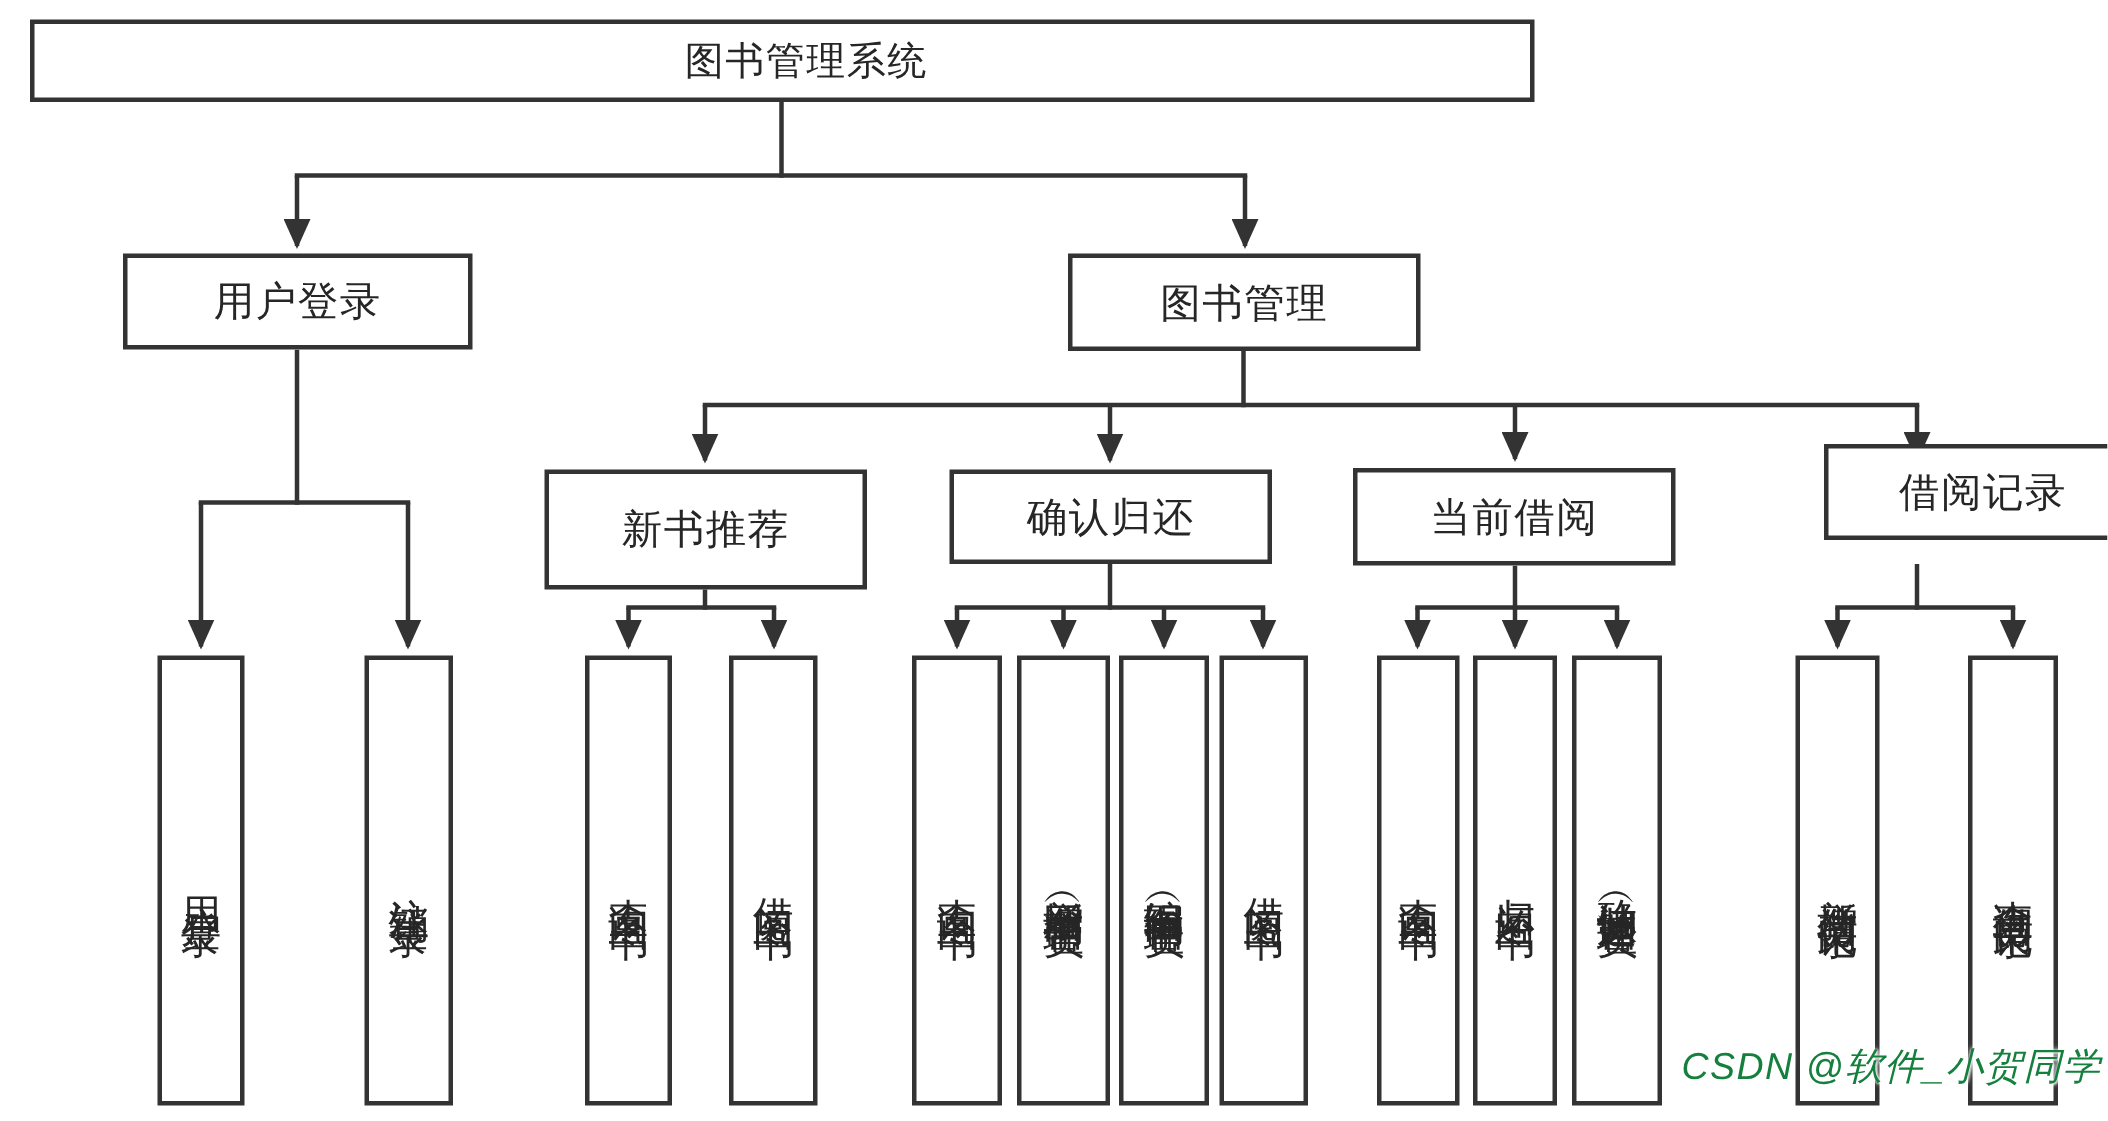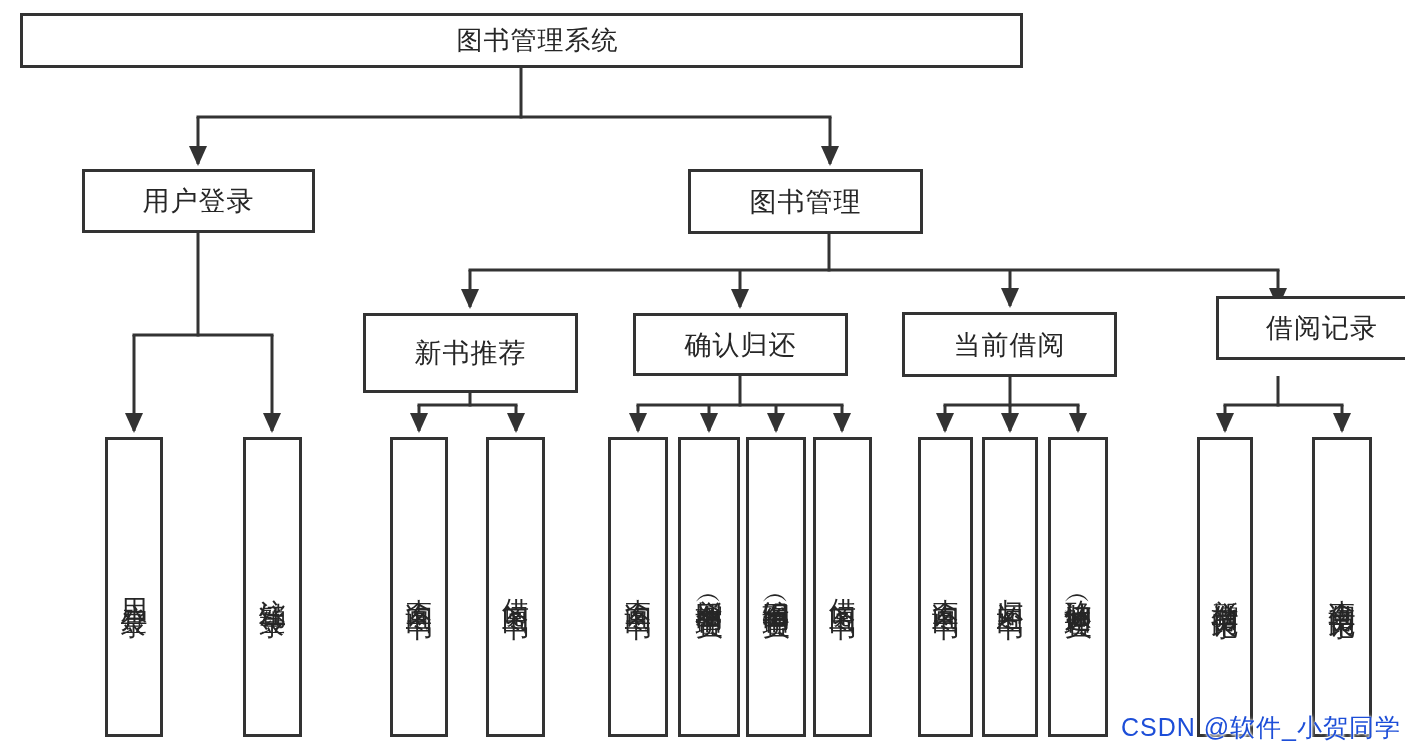--- a/index.html
+++ b/index.html
@@ -41,21 +41,21 @@
   .vnode {
     writing-mode: vertical-rl;
     text-orientation: mixed;
     letter-spacing: 5px;
     font-size: 27px;
     white-space: normal;
   }
   
   .pos-root          { left: 20px;   top: 13px;  width: 1003px; height: 55px; padding-left: 32px; }
   .pos-user-login    { left: 82px;   top: 169px; width: 233px;  height: 64px; }
-  .pos-book-mgmt     { left: 688px;  top: 169px; width: 235px;  height: 65px; }
+  .pos-book-mgmt     { left: 712px;  top: 169px; width: 235px;  height: 65px; }
   .pos-new-book      { left: 363px;  top: 313px; width: 215px;  height: 80px; }
   .pos-book-borrow   { left: 633px;  top: 313px; width: 215px;  height: 63px; }
   .pos-cur-borrow    { left: 902px;  top: 312px; width: 215px;  height: 65px; }
   .pos-borrow-rec    { left: 1172px; top: 296px; width: 212px;  height: 64px; margin-left: 44px; }
   
   .pos-a1 { left: 105px;  top: 437px; width: 58px; height: 300px; }
   .pos-a2 { left: 243px;  top: 437px; width: 59px; height: 300px; }
   .pos-b1 { left: 390px;  top: 437px; width: 58px; height: 300px; }
   .pos-b2 { left: 486px;  top: 437px; width: 59px; height: 300px; }
   .pos-c1 { left: 608px;  top: 437px; width: 60px; height: 300px; }
@@ -63,26 +63,27 @@
   .pos-c3 { left: 746px;  top: 437px; width: 60px; height: 300px; letter-spacing: 2px; }
   .pos-c4 { left: 813px;  top: 437px; width: 59px; height: 300px; }
   .pos-d1 { left: 918px;  top: 437px; width: 55px; height: 300px; }
   .pos-d2 { left: 982px;  top: 437px; width: 56px; height: 300px; }
   .pos-d3 { left: 1048px; top: 437px; width: 60px; height: 300px; letter-spacing: 2px; }
   .pos-e1 { left: 1197px; top: 437px; width: 56px; height: 300px; letter-spacing: 3px; }
   .pos-e2 { left: 1312px; top: 437px; width: 60px; height: 300px; letter-spacing: 3px; }
   .watermark {
     position: absolute;
     right: 4px;
-    top: 711px;
+    top: 694px;
     z-index: 5;
     font-size: 25px;
-    color: #1d4ed8;
+    color: #15803d;
     letter-spacing: 1px;
     text-shadow: 0 0 2px #ffffff, 0 0 4px #ffffff, 1px 1px 2px #ffffff;
+    font-style: italic;
   }
 </style>
 </head>
 <body>
 
 <div id="canvas">
 
   <svg id="connectors" width="1405" height="747" viewBox="0 0 1405 747" xmlns="http://www.w3.org/2000/svg">
     <defs>
       <marker id="ah" markerUnits="userSpaceOnUse" markerWidth="20" markerHeight="18" refX="18" refY="9" orient="auto">

